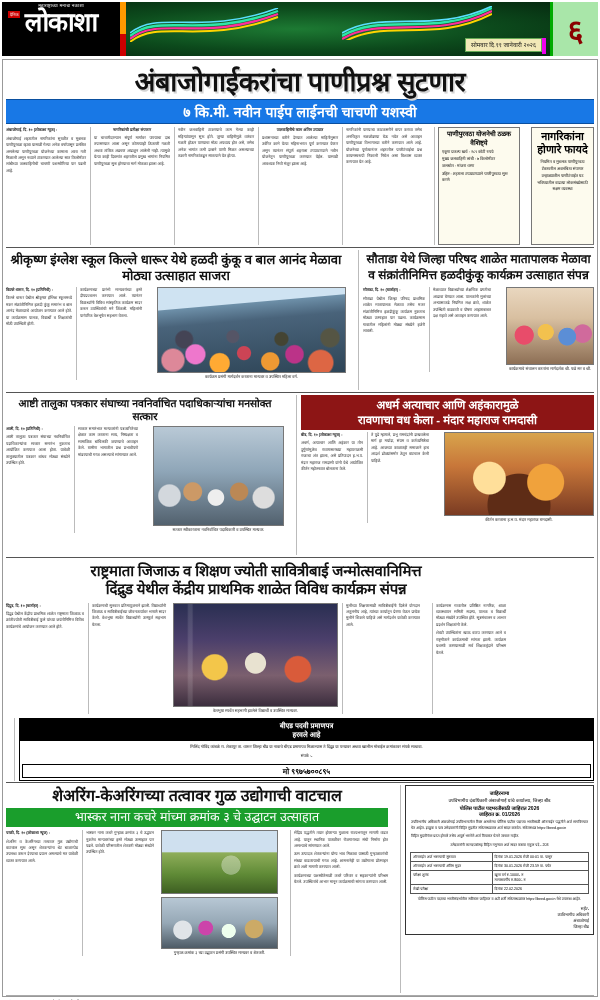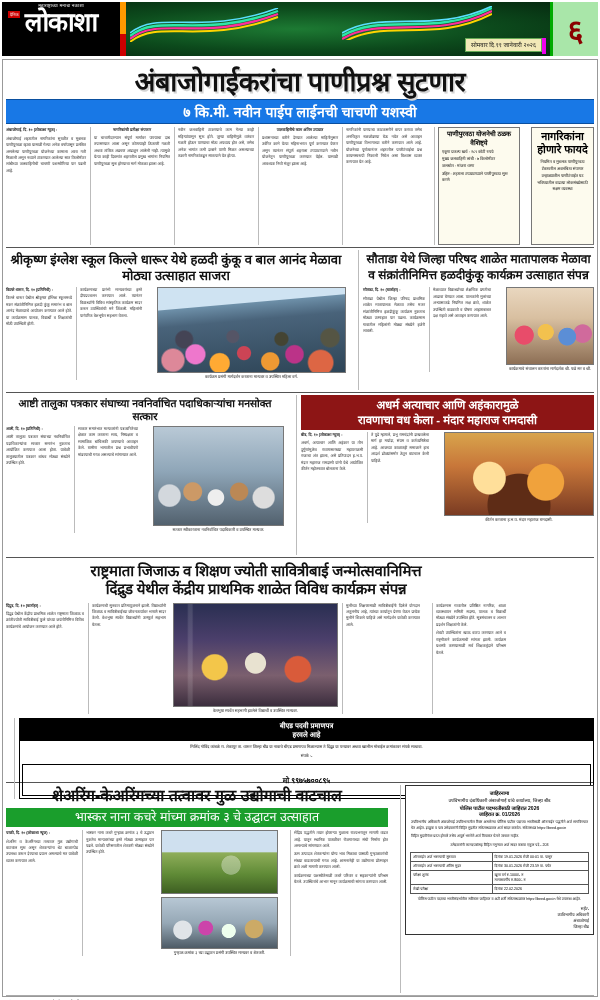--- a/index.html
+++ b/index.html
@@ -157,21 +157,21 @@
   .infobox { border:1px solid #777; padding:2px 3px; }
   .infobox h4 { font-size:6.5px; text-align:center; line-height:1.3; margin-bottom:2px; }
   .infobox .big { font-size:11px; text-align:center; font-weight:bold; line-height:1.2; margin-bottom:2px;}
   .infobox p { font-size:4px; line-height:1.55; margin-bottom:1px; }
   .infobox p.c { text-align:center; }
 
   
   .notice { border:1px solid #000; }
   .notice-hd { background:#000; color:#fff; text-align:center; font-size:7px; font-weight:bold; padding:2px 1px; line-height:1.3;}
   .notice-bd { padding:3px; font-size:4px; text-align:center; line-height:1.6; }
-  .notice-mo { border:1px solid #000; margin:2px; text-align:center; font-size:7.5px; font-weight:bold; padding:10px; }
+  .notice-mo { border:1px solid #000; margin:2px; text-align:center; font-size:7.5px; font-weight:bold; padding:1px; }
 
   
   .advt { border:1px solid #333; padding:4px; background:#fff; }
   .advt .t1 { font-size:5px; text-align:center; font-weight:bold; }
   .advt .t2 { font-size:4.6px; text-align:center; line-height:1.45; }
   .advt .t3 { font-size:5px; text-align:center; font-weight:bold; }
   .advt .body { font-size:3.6px; text-align:justify; line-height:1.6; margin:3px 1px; }
   .advt table { width:100%; border-collapse:collapse; font-size:3.6px; }
   .advt td { border:1px solid #555; padding:1.5px 2px; vertical-align:top; }
   .advt .sign { font-size:4px; text-align:right; line-height:1.5; margin-top:3px; }

